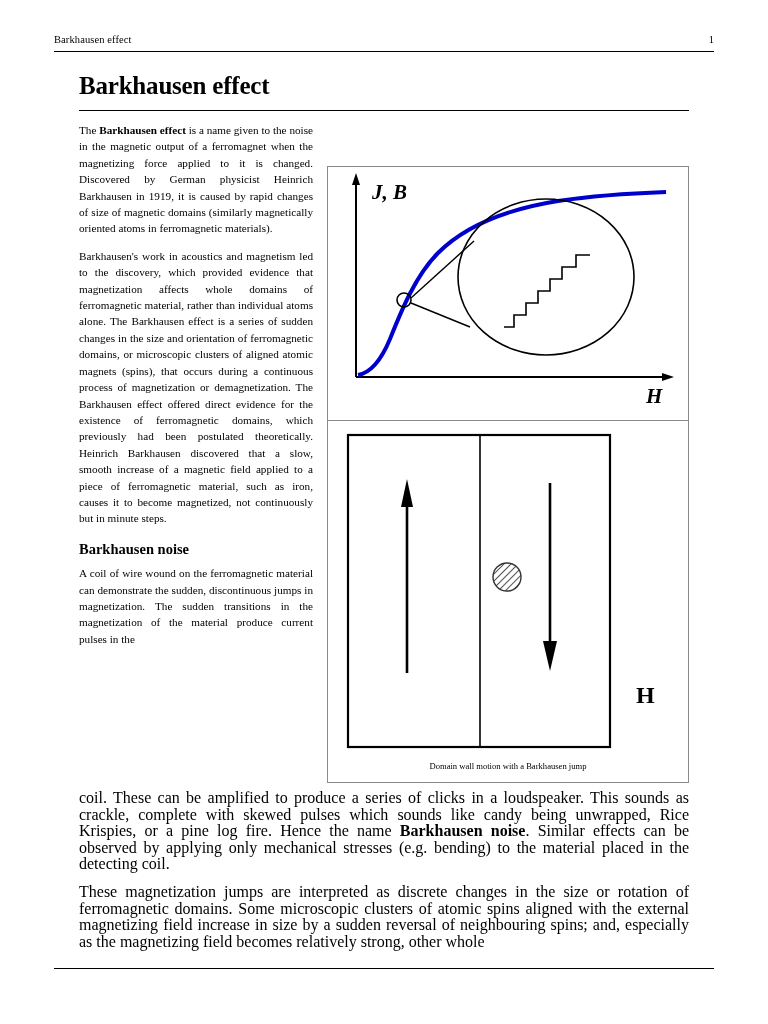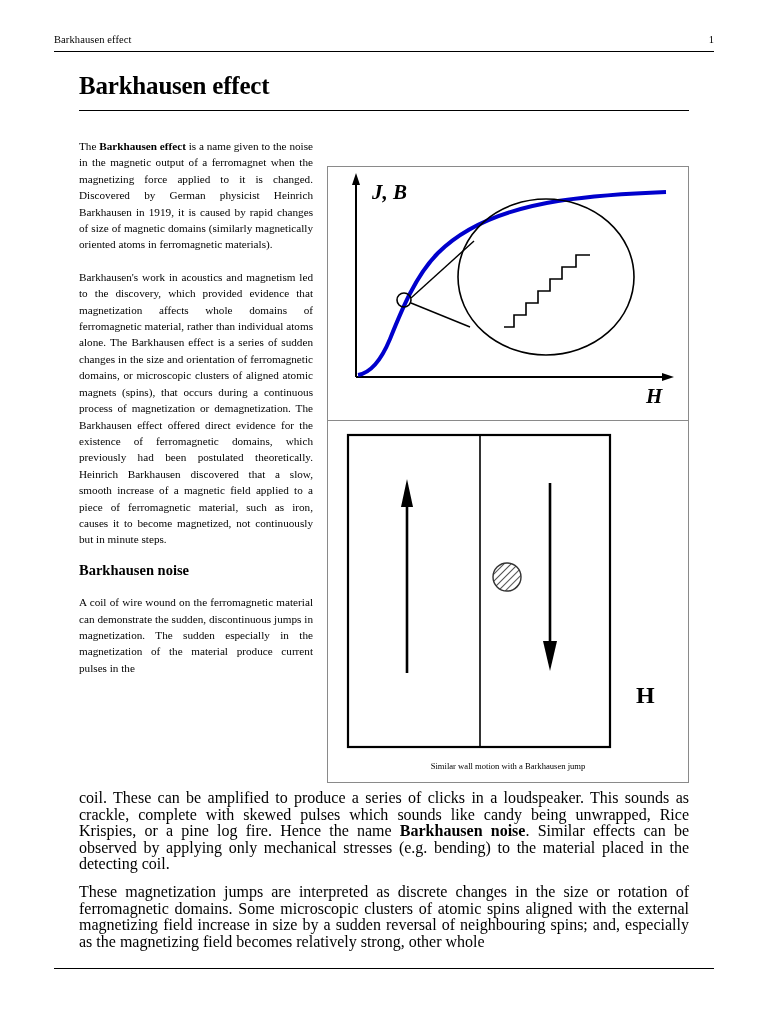--- a/index.html
+++ b/index.html
@@ -67,21 +67,21 @@
   
   .col-left {
     position: absolute;
     left: 79px;
     top: 122px;
     width: 234px;
     font-size: 11.2px;
     line-height: 16.4px;
     text-align: justify;
   }
-  .col-left p { margin: 16px 0 11px 0; }
+  .col-left p { margin: 0 0 11px 0; }
   .sec-head {
     font-size: 14.5px;
     font-weight: bold;
     margin: 14px 0 8px 0;
   }
 
   .full-width {
     position: absolute;
     left: 79px;
     top: 790px;
@@ -140,21 +140,21 @@
   </div>
   <div class="head-rule"></div>
 
   <div class="art-title">Barkhausen effect</div>
   <div class="title-rule"></div>
 
   <div class="col-left">
     <p><span>The </span><b>Barkhausen effect</b><span> is a name given to the noise in the magnetic output of a ferromagnet when the magnetizing force applied to it is changed. Discovered by German physicist Heinrich Barkhausen in 1919, it is caused by rapid changes of size of magnetic domains (similarly magnetically oriented atoms in ferromagnetic materials).</span></p>
     <p><span>Barkhausen's work in acoustics and magnetism led to the discovery, which provided evidence that magnetization affects whole domains of ferromagnetic material, rather than individual atoms alone. The Barkhausen effect is a series of sudden changes in the size and orientation of ferromagnetic domains, or microscopic clusters of aligned atomic magnets (spins), that occurs during a continuous process of magnetization or demagnetization. The Barkhausen effect offered direct evidence for the existence of ferromagnetic domains, which previously had been postulated theoretically. Heinrich Barkhausen discovered that a slow, smooth increase of a magnetic field applied to a piece of ferromagnetic material, such as iron, causes it to become magnetized, not continuously but in minute steps.</span></p>
     <div class="sec-head">Barkhausen noise</div>
-    <p><span>A coil of wire wound on the ferromagnetic material can demonstrate the sudden, discontinuous jumps in magnetization. The sudden especially in the magnetization of the material produce current pulses in the</span></p>
+    <p><span>A coil of wire wound on the ferromagnetic material can demonstrate the sudden, discontinuous jumps in magnetization. The sudden transitions in the magnetization of the material produce current pulses in the</span></p>
   </div>
 
   <div class="full-width">
     <p><span>coil. These can be amplified to produce a series of clicks in a loudspeaker. This sounds as crackle, complete with skewed pulses which sounds like candy being unwrapped, Rice Krispies, or a pine log fire. Hence the name </span><b>Barkhausen noise</b><span>. Similar effects can be observed by applying only mechanical stresses (e.g. bending) to the material placed in the detecting coil.</span></p>
     <p class="tight"><span>These magnetization jumps are interpreted as discrete changes in the size or rotation of ferromagnetic domains. Some microscopic clusters of atomic spins aligned with the external magnetizing field increase in size by a sudden reversal of neighbouring spins; and, especially as the magnetizing field becomes relatively strong, other whole</span></p>
   </div>
 
   <div class="figure" id="fig1">
     <svg class="fig-art" width="360" height="245" viewBox="0 0 360 245">
 
@@ -193,17 +193,17 @@
 
       <defs>
         <pattern id="hatch" patternUnits="userSpaceOnUse" width="5" height="5" patternTransform="rotate(45)">
           <line x1="0" y1="0" x2="0" y2="5" stroke="#555" stroke-width="2"></line>
         </pattern>
       </defs>
       <circle cx="179" cy="156" r="14" fill="url(#hatch)" stroke="#333" stroke-width="1.4"></circle>
 
       <text x="308" y="282" font-family="Liberation Serif, serif" font-weight="bold" font-size="24">H</text>
     </svg>
-    <div class="fig-caption">Similar wall motion with a Barkhausen jump</div>
+    <div class="fig-caption">Domain wall motion with a Barkhausen jump</div>
   </div>
 
   <div class="foot-rule"></div>
 </div>
 
 </body></html>

